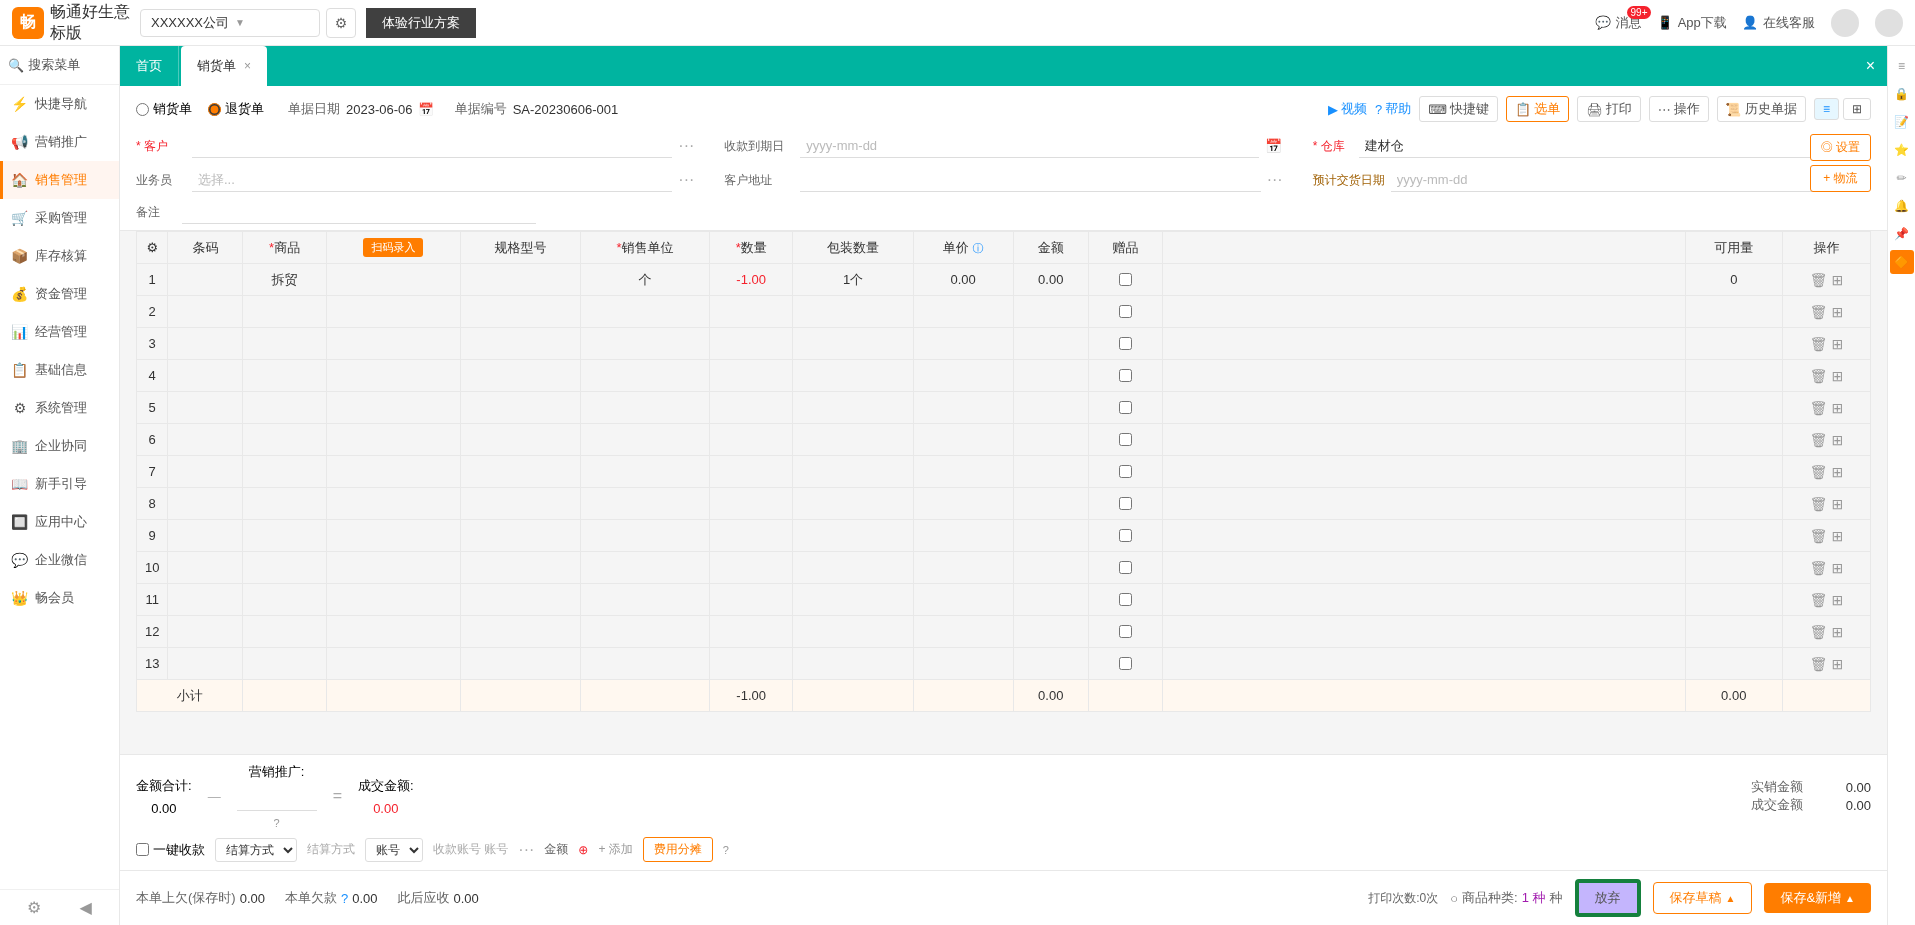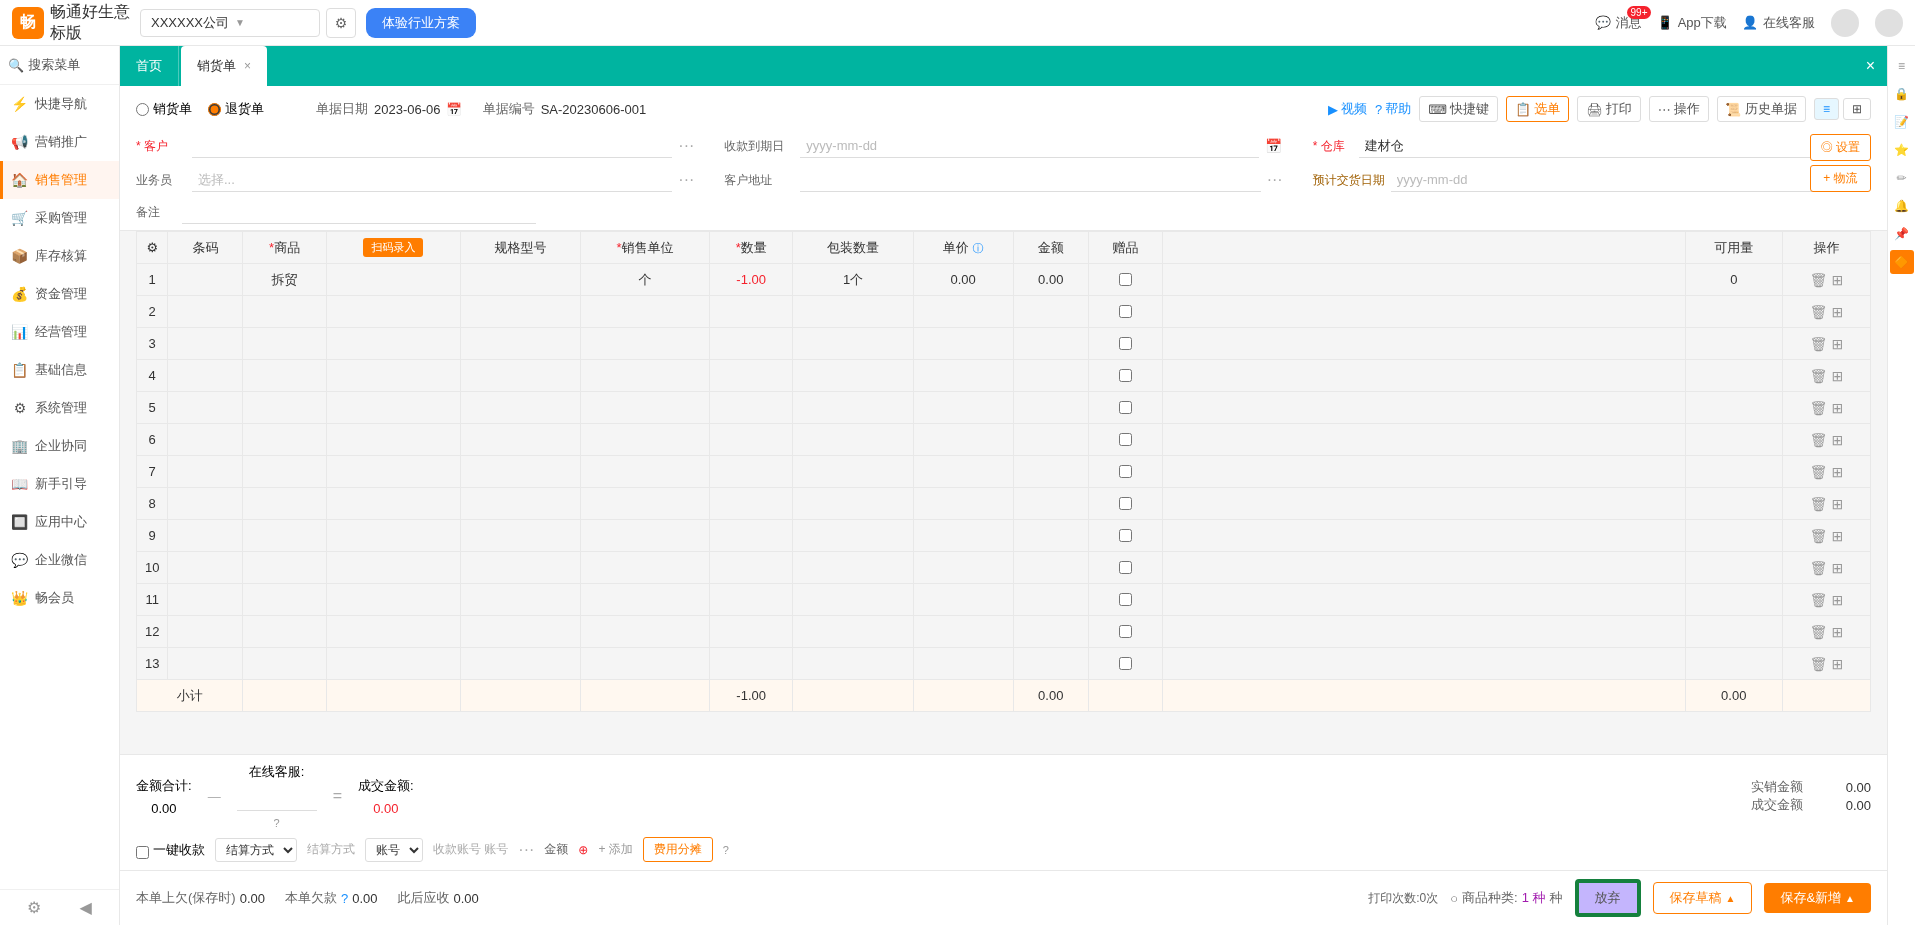--- a/index.html
+++ b/index.html
@@ -37,21 +37,21 @@
       margin-left: 8px;
     }
     .company-selector span { color: #333; font-size: 13px; }
     .company-selector .arrow { color: #999; font-size: 10px; }
     .gear-btn {
       width: 30px; height: 30px; background: none; border: 1px solid #ddd;
       border-radius: 4px; cursor: pointer; display: flex; align-items: center; justify-content: center;
       color: #666; font-size: 14px; margin-left: 6px;
     }
     .trial-btn {
-      background: #3b82f6; color: #fff; border: none; border-radius: 9px;
+      background: #404040; color: #fff; border: none; border-radius: 0;
       padding: 6px 16px; cursor: pointer; font-size: 13px; margin-left: 10px;
     }
     .header-right {
       margin-left: auto;
       display: flex; align-items: center; gap: 16px;
     }
     .header-icon-item {
       display: flex; align-items: center; gap: 4px; cursor: pointer; color: #555; font-size: 12px; position: relative;
     }
     .badge {
@@ -104,21 +104,21 @@
     }
 
     
     .radio-row {
       display: flex; align-items: center; gap: 20px; margin-bottom: 12px;
       position: relative;
     }
     .radio-group { display: flex; align-items: center; gap: 16px; }
     .radio-label { display: flex; align-items: center; gap: 4px; cursor: pointer; }
     .radio-label input { accent-color: #ff7d00; }
-    .form-meta { display: flex; align-items: center; gap: 20px; margin-left: 32px; }
+    .form-meta { display: flex; align-items: center; gap: 20px; margin-left: 4px; }
     .meta-item { display: flex; align-items: center; gap: 6px; font-size: 13px; color: #333; }
     .meta-item label { color: #666; }
     .form-actions-right {
       margin-left: auto; display: flex; align-items: center; gap: 8px;
     }
     .action-link { display: flex; align-items: center; gap: 3px; color: #1890ff; cursor: pointer; font-size: 12px; }
     .action-btn { display: flex; align-items: center; gap: 3px; color: #555; cursor: pointer; font-size: 12px; border: 1px solid #ddd; border-radius: 3px; padding: 3px 8px; }
     .form-field {
       display: flex; align-items: center; gap: 6px;
     }
@@ -172,21 +172,21 @@
     }
     .totals-row {
       display: flex; align-items: center; gap: 16px;
     }
     .totals-item { display: flex; align-items: center; gap: 6px; font-size: 13px; flex-direction: column; }
     .totals-dash { color: #aaa; }
     .totals-equals { font-size: 16px; color: #aaa; }
     .payment-row {
       display: flex; align-items: center; gap: 10px; margin-top: 8px;
     }
-    .payment-checkbox { display: flex; align-items: flex-end; gap: 4px; }
+    .payment-checkbox { display: flex; align-items: center; gap: 4px; }
     .payment-select {
       border: 1px solid #ddd; border-radius: 3px; padding: 3px 6px; font-size: 12px; color: #333; background: #fff;
     }
     .expense-split-btn {
       background: #fff; border: 1px solid #ff7d00; color: #ff7d00;
       border-radius: 3px; padding: 3px 10px; cursor: pointer; font-size: 12px;
     }
     .right-summary {
       margin-left: auto; text-align: right;
     }
@@ -828,21 +828,21 @@
     </div>
 
     <div class="bottom-totals">
       <div class="totals-row">
         <div class="totals-item">
           <span>金额合计:</span>
           <span style="font-weight:500;">0.00</span>
         </div>
         <span class="totals-dash">—</span>
         <div class="totals-item">
-          <span>在线客服:</span>
+          <span>营销推广:</span>
           <input class="form-input" style="width: 80px; border-bottom: 1px solid rgb(221, 221, 221);">
           <span style="font-size:11px;color:#999;cursor:pointer;">?</span>
         </div>
         <span class="totals-equals">=</span>
         <div class="totals-item">
           <span>成交金额:</span>
           <span style="font-weight:500;color:#f5222d;">0.00</span>
         </div>
         <div class="right-summary">
           <div class="summary-line">

